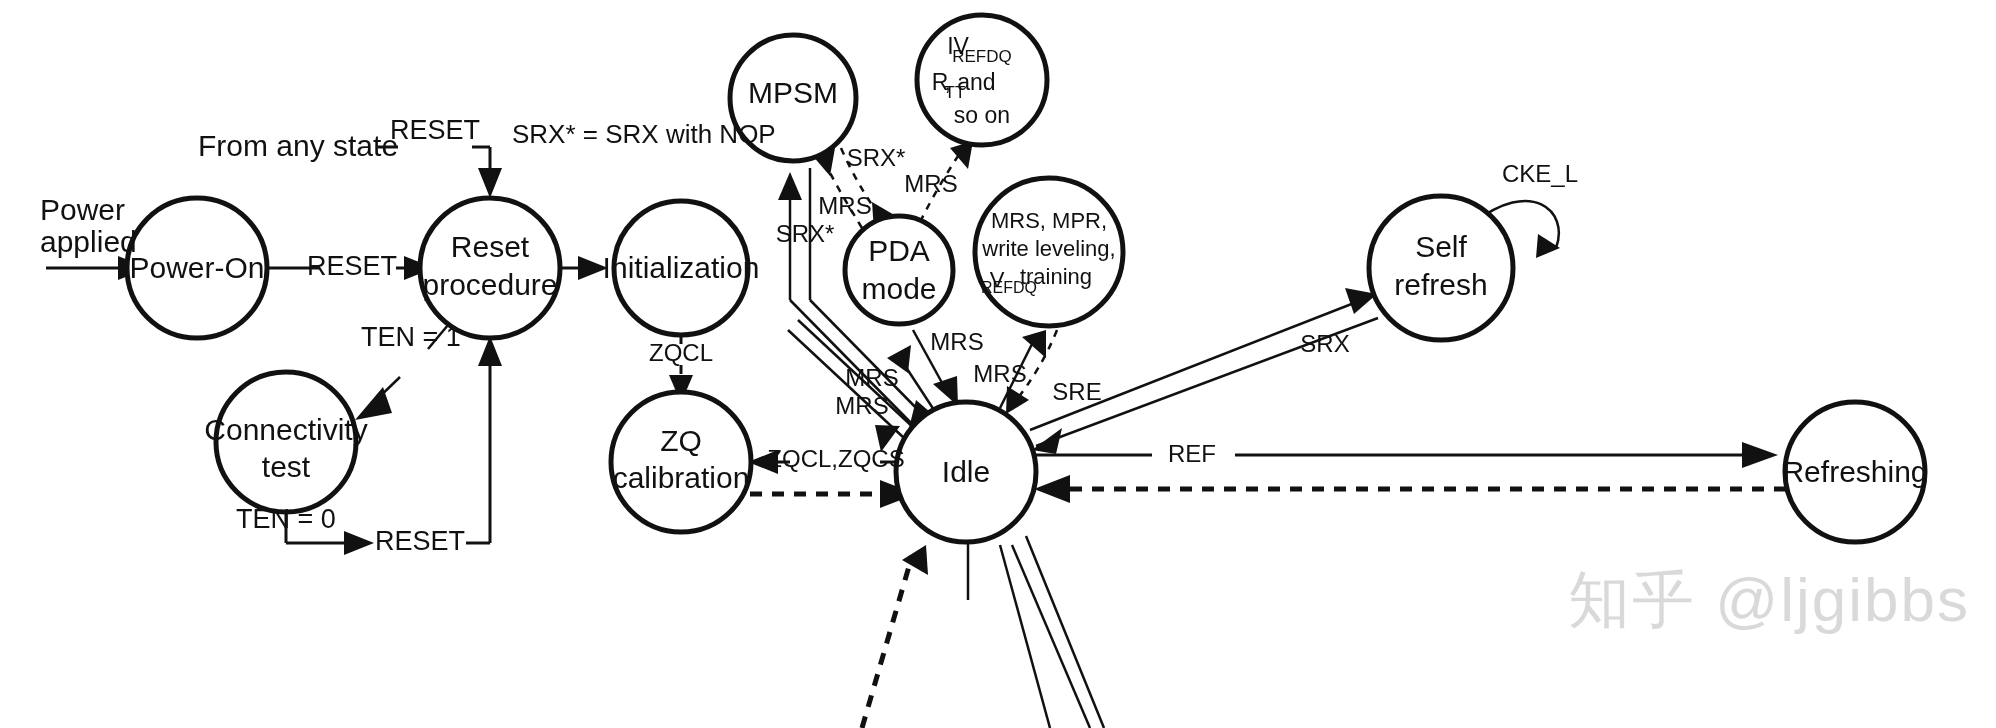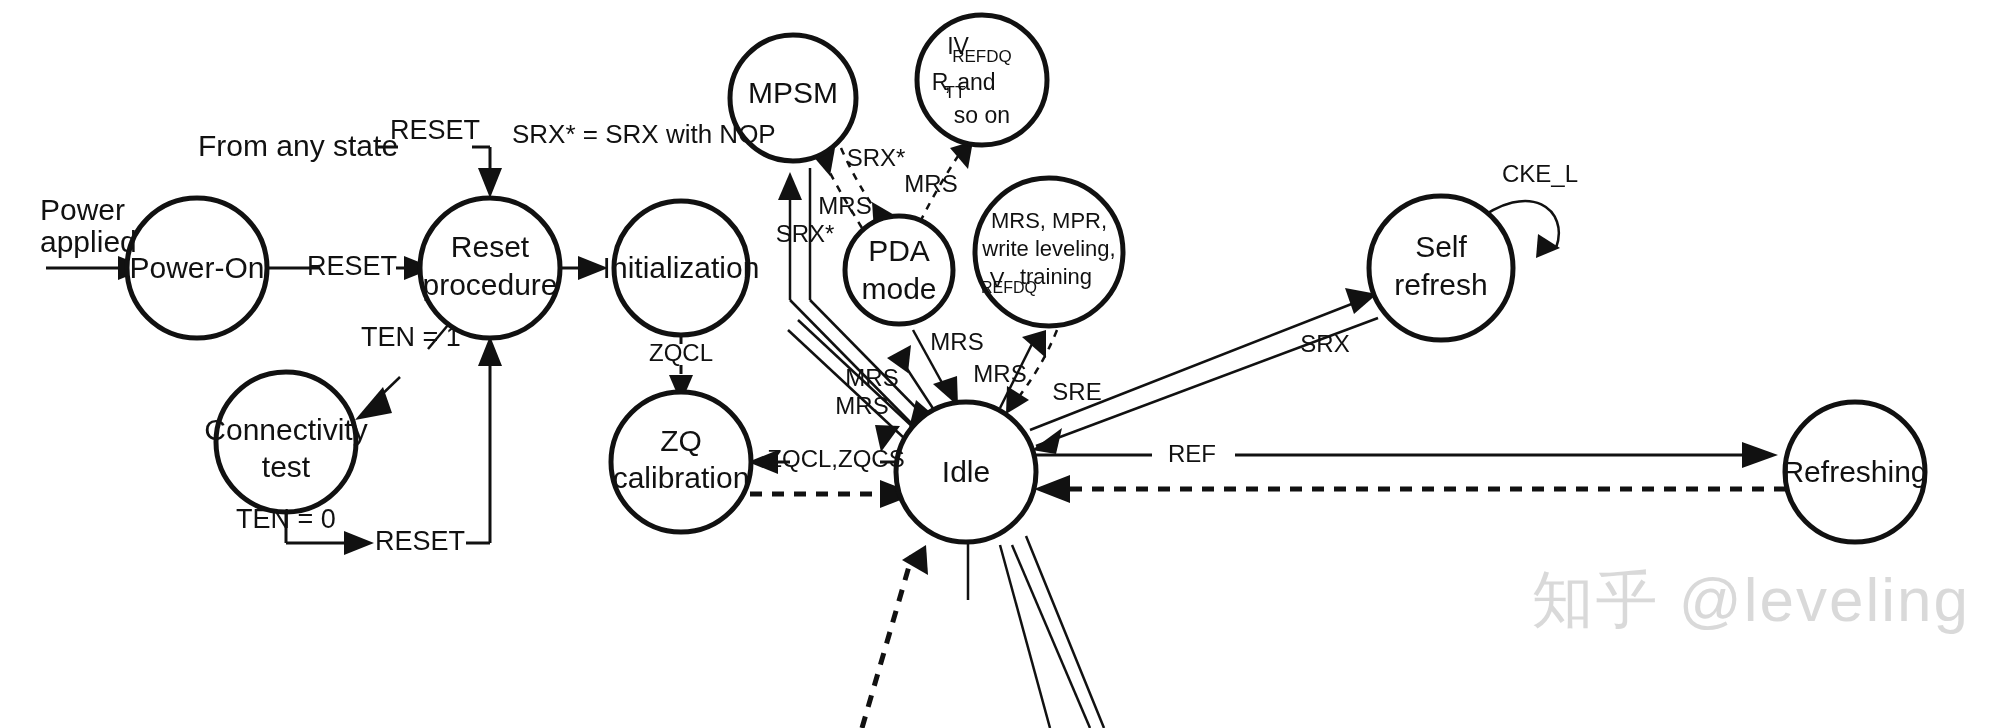--- a/index.html
+++ b/index.html
@@ -362,15 +362,15 @@
     <text class="edge-label tiny" x="1000" y="376">MRS</text>
     <text class="edge-label tiny" x="862" y="408">MRS</text>
 
     <text class="edge-label tiny" x="1077" y="394">SRE</text>
     <text class="edge-label tiny" x="1325" y="346">SRX</text>
     <text class="edge-label tiny" x="1540" y="176">CKE_L</text>
     <text class="edge-label tiny" x="1192" y="456">REF</text>
 
   </svg>
 
-  <div class="watermark">知乎 @leveling</div>
+  <div class="watermark">知乎 @ljgibbs</div>
 
 </div>
 
 </body></html>

